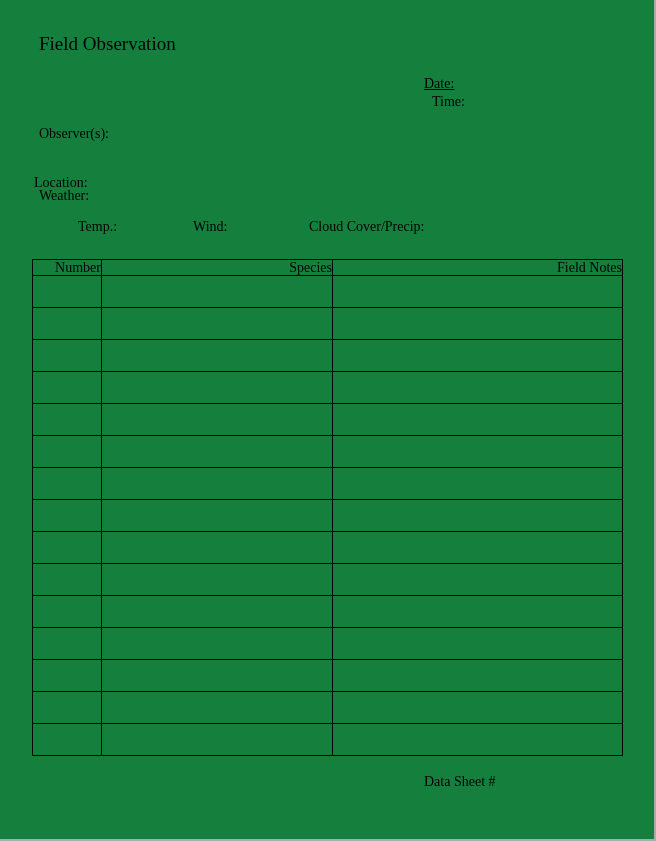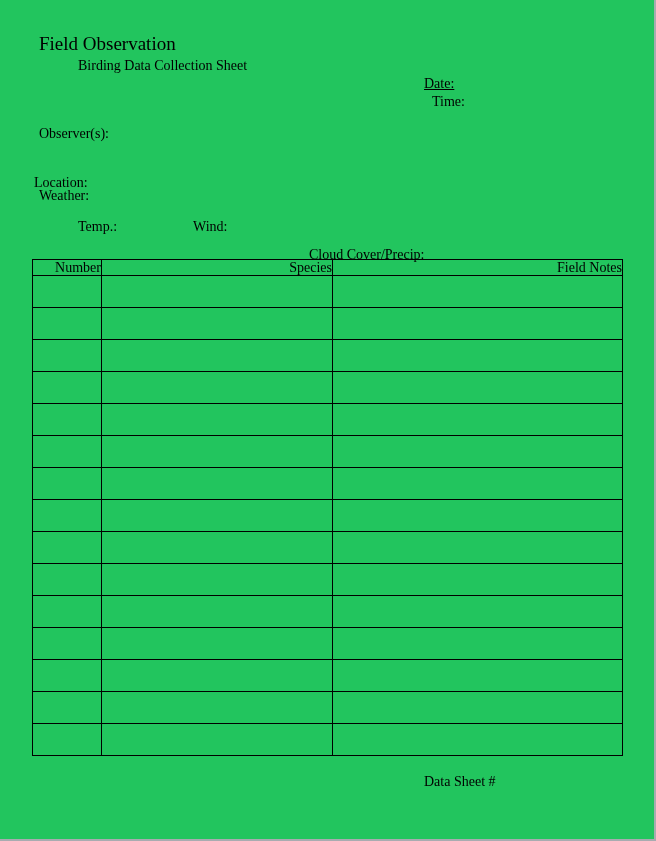--- a/index.html
+++ b/index.html
@@ -1,49 +1,48 @@
 <!DOCTYPE html>
 <html><head>
   <meta charset="utf-8">
   <style>
     html, body { margin: 0; padding: 0; background: #ffffff; }
     body { width: 656px; height: 841px; position: relative; overflow: hidden;
            font-family: "Liberation Serif", "DejaVu Serif", serif; color: #000; }
     .page { position: absolute; left: 0; top: 0; width: 654px; height: 839px;
-            background: #22c55e; border-right: 2px solid #a8abb0; border-bottom: 2px solid #a8abb0; }
+            background: #15803d; border-right: 2px solid #a8abb0; border-bottom: 2px solid #a8abb0; }
     .abs { position: absolute; white-space: nowrap; line-height: 1; }
     .title { left: 39px; top: 34px; font-size: 19px; }
     .subtitle { left: 78px; top: 59px; font-size: 14px; }
     .lbl { font-size: 14px; }
     table.log { position: absolute; left: 32px; top: 259px; width: 590px;
                 border-collapse: collapse; table-layout: fixed; }
     table.log th, table.log td { border: 1.5px solid #000; padding: 0; }
     table.log th { height: 15px; font-weight: normal; font-size: 14px; text-align: right;
                    padding-left: 6px; line-height: 15px; vertical-align: top; }
     table.log td { height: 31px; }
     col.c1 { width: 69px; } col.c2 { width: 231px; } col.c3 { width: 290px; }
     .footer { left: 424px; top: 775px; font-size: 14px; }
   </style>
 </head>
 <body>
 
 <div class="page">
   <div class="abs title">Field Observation</div>
-  <div class="abs subtitle">Birding Data Collection Sheet</div>
 
   <div class="abs lbl" style="left:424px; top:77px;text-decoration:underline;">Date:</div>
   <div class="abs lbl" style="left:432px; top:95px;">Time:</div>
 
   <div class="abs lbl" style="left:39px; top:127px;">Observer(s):</div>
   <div class="abs lbl" style="left:34px; top:158px;margin-top:18px;">Location:</div>
   <div class="abs lbl" style="left:39px; top:189px;">Weather:</div>
 
   <div class="abs lbl" style="left:78px; top:220px;">Temp.:</div>
   <div class="abs lbl" style="left:193px; top:220px;">Wind:</div>
-  <div class="abs lbl" style="left:309px; top:220px;margin-top:28px;">Cloud Cover/Precip:</div>
+  <div class="abs lbl" style="left:309px; top:220px;">Cloud Cover/Precip:</div>
 
   <table class="log">
     <colgroup>
         <col class="c1">
         <col class="c2">
         <col class="c3">
       </colgroup>
     <thead>
       <tr>
         <th>Number</th>

